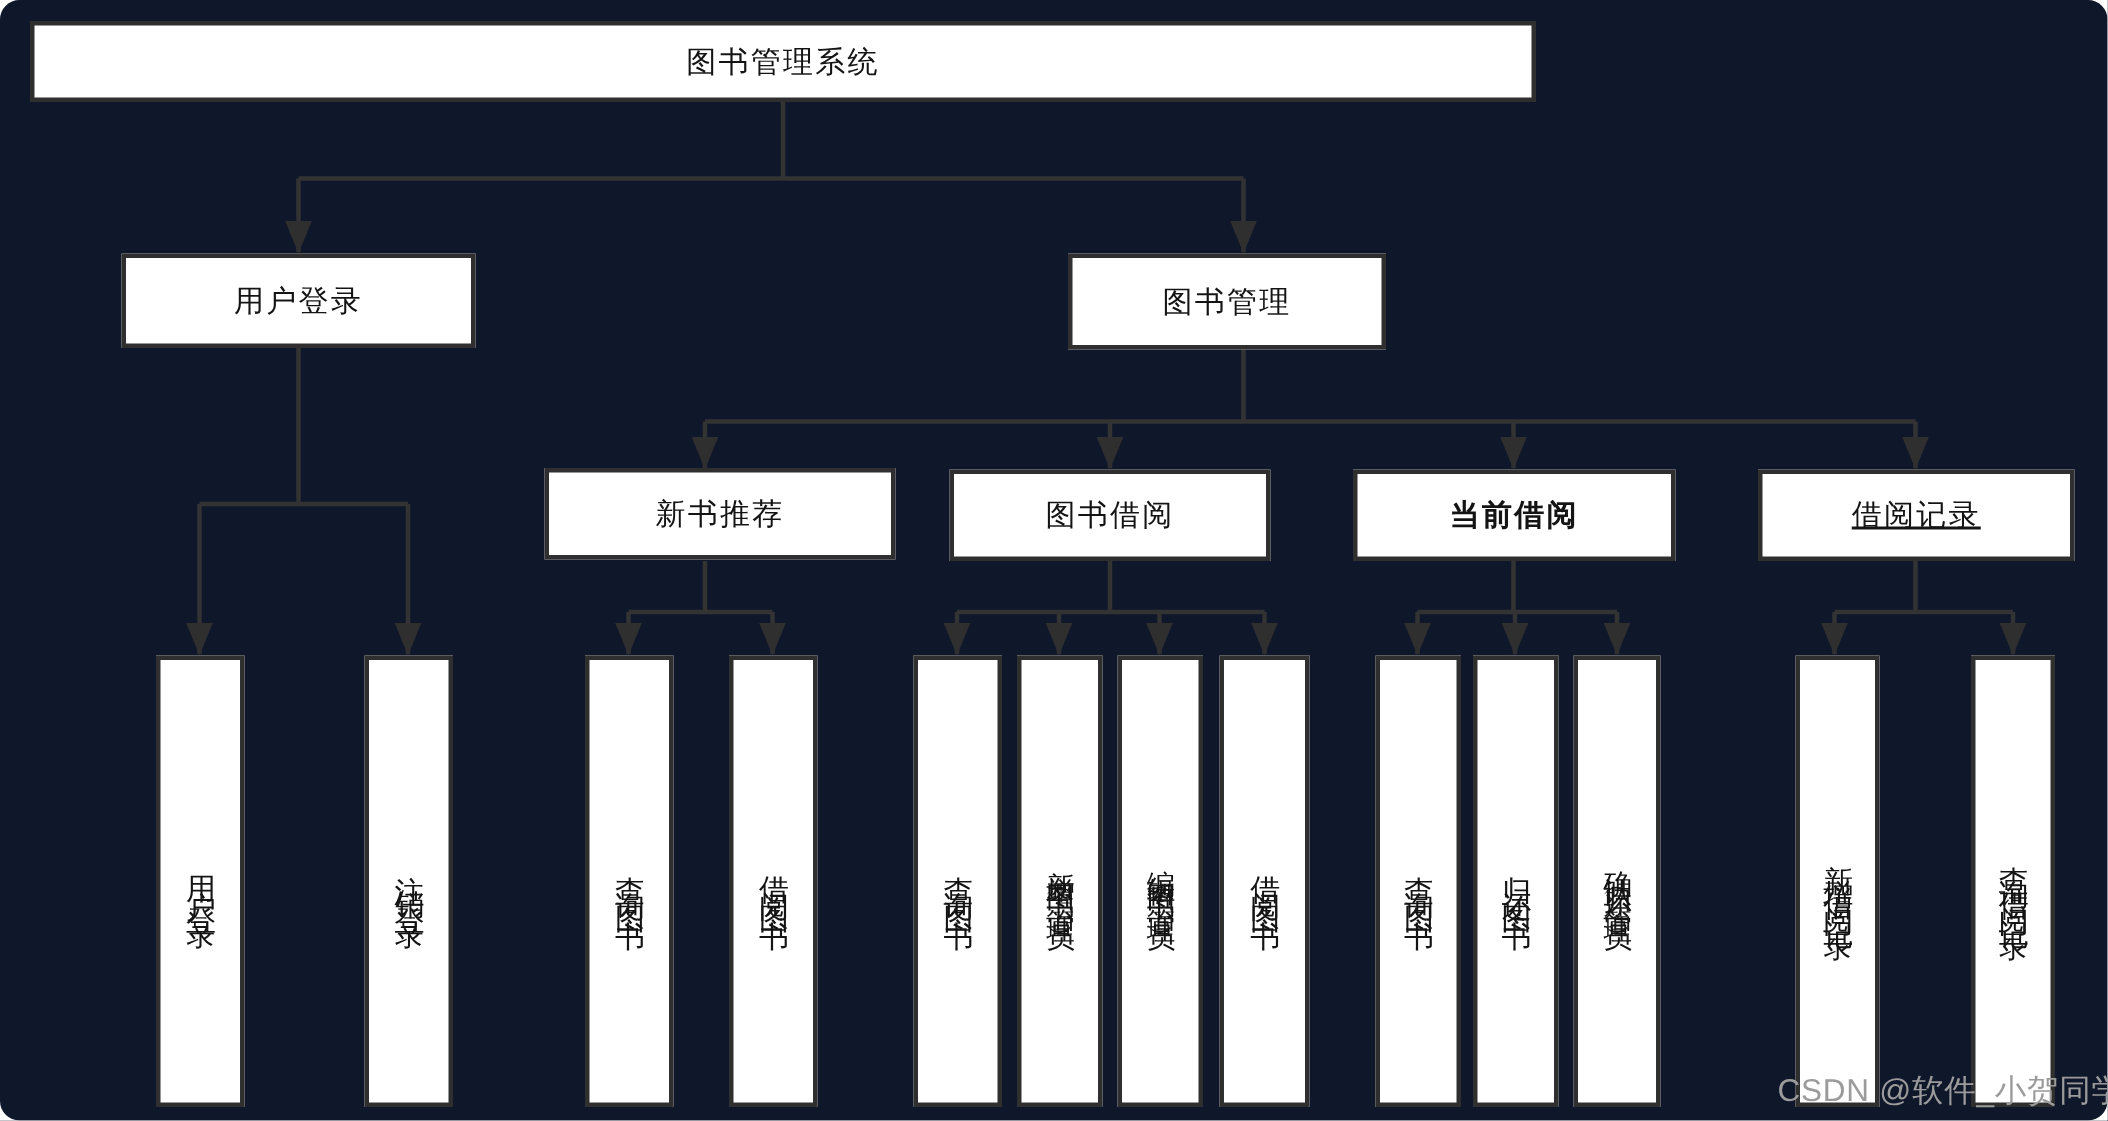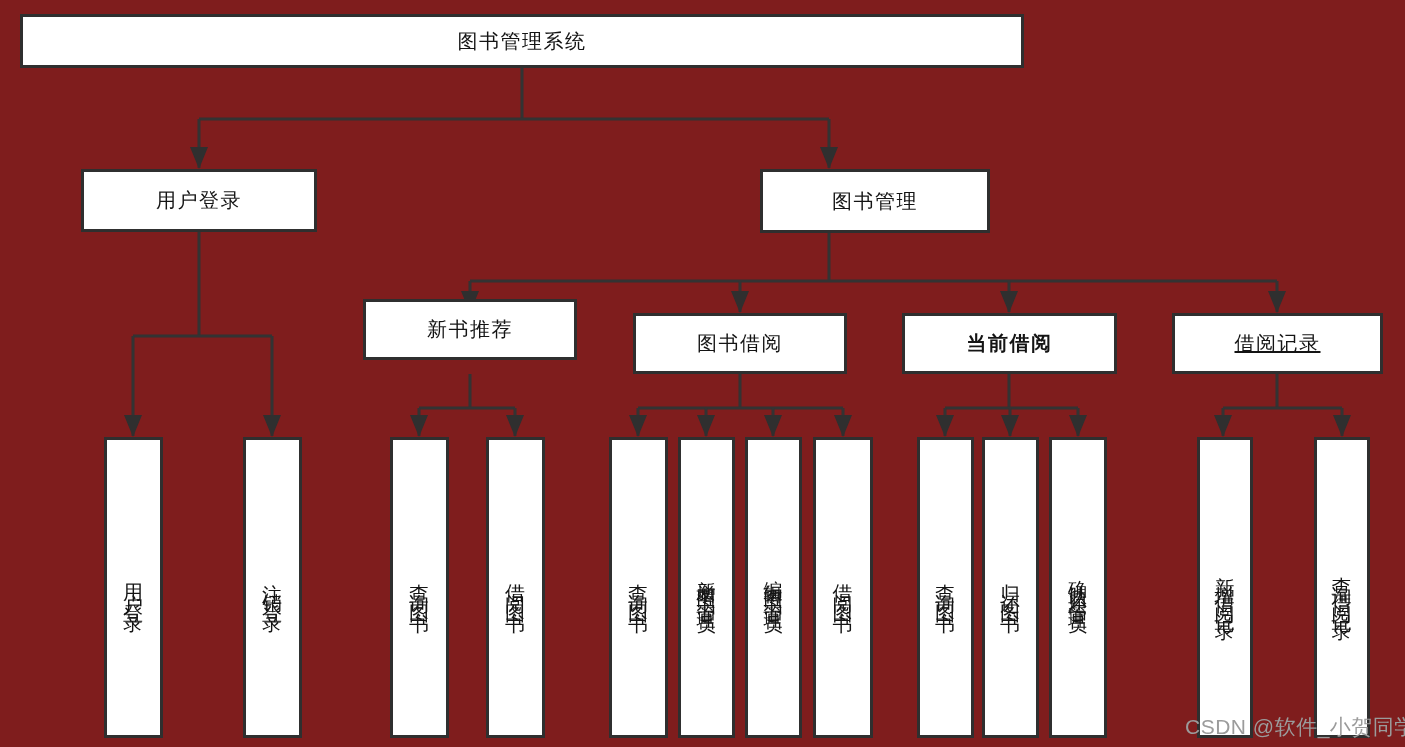--- a/index.html
+++ b/index.html
@@ -1,21 +1,22 @@
 <!DOCTYPE html>
 <html><head>
 <meta charset="utf-8">
 <style>
   html,body{margin:0;padding:0;background:#ffffff;}
   .canvas{
     position:relative;
     width:1405px;height:747px;
-    background:#7f1d1d;
+    background:#0f172a;
     font-family:"Liberation Sans","DejaVu Sans",sans-serif;
     overflow:hidden;
+    border-radius:13px;
   }
   .connectors{position:absolute;left:0;top:0;width:1405px;height:747px;}
   .node{
     position:absolute;
     background:#ffffff;
     border:3px solid #2f2f2f;
     box-sizing:border-box;
     display:flex;align-items:center;justify-content:center;
     color:#141414;
     z-index:2;
@@ -27,22 +28,22 @@
     text-orientation:mixed;
     letter-spacing:10px;
     line-height:1;
     white-space:nowrap;
   }
   .node-v.long .vtext{letter-spacing:5px;font-size:19px;}
   .node-v.med .vtext{letter-spacing:9px;}
   
   .pos-root{left:20px;top:14px;width:1004px;height:54px;}
   .pos-user-login{left:81px;top:169px;width:236px;height:63px;}
-  .pos-book-mgmt{left:712px;top:169px;width:230px;height:64px;margin-left:48px;}
-  .pos-new-book{left:363px;top:299px;width:214px;height:61px;}
+  .pos-book-mgmt{left:712px;top:169px;width:212px;height:64px;}
+  .pos-new-book{left:363px;top:312px;width:234px;height:61px;}
   .pos-book-borrow{left:633px;top:313px;width:214px;height:61px;}
   .pos-current-borrow{left:902px;top:313px;width:215px;height:61px;font-weight:bold;}
   .pos-borrow-record{left:1172px;top:313px;width:211px;height:61px;text-decoration:underline;}
   .pos-leaf1{left:104px;top:437px;width:59px;height:301px;}
   .pos-leaf2{left:243px;top:437px;width:59px;height:301px;}
   .pos-leaf3{left:390px;top:437px;width:59px;height:301px;}
   .pos-leaf4{left:486px;top:437px;width:59px;height:301px;}
   .pos-leaf5{left:609px;top:437px;width:59px;height:301px;}
   .pos-leaf6{left:678px;top:437px;width:57px;height:301px;}
   .pos-leaf7{left:745px;top:437px;width:57px;height:301px;}

